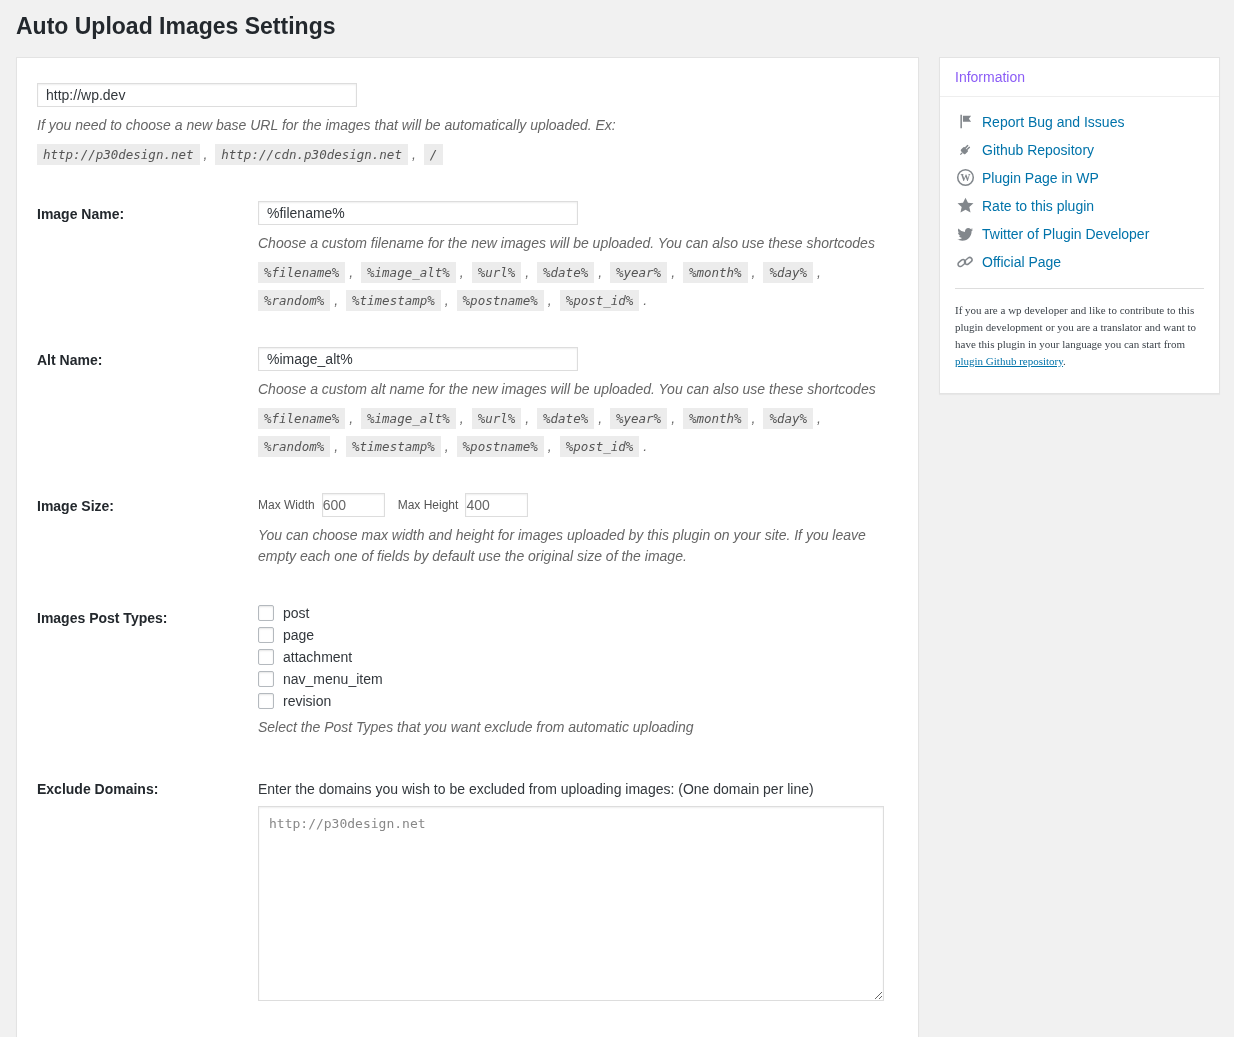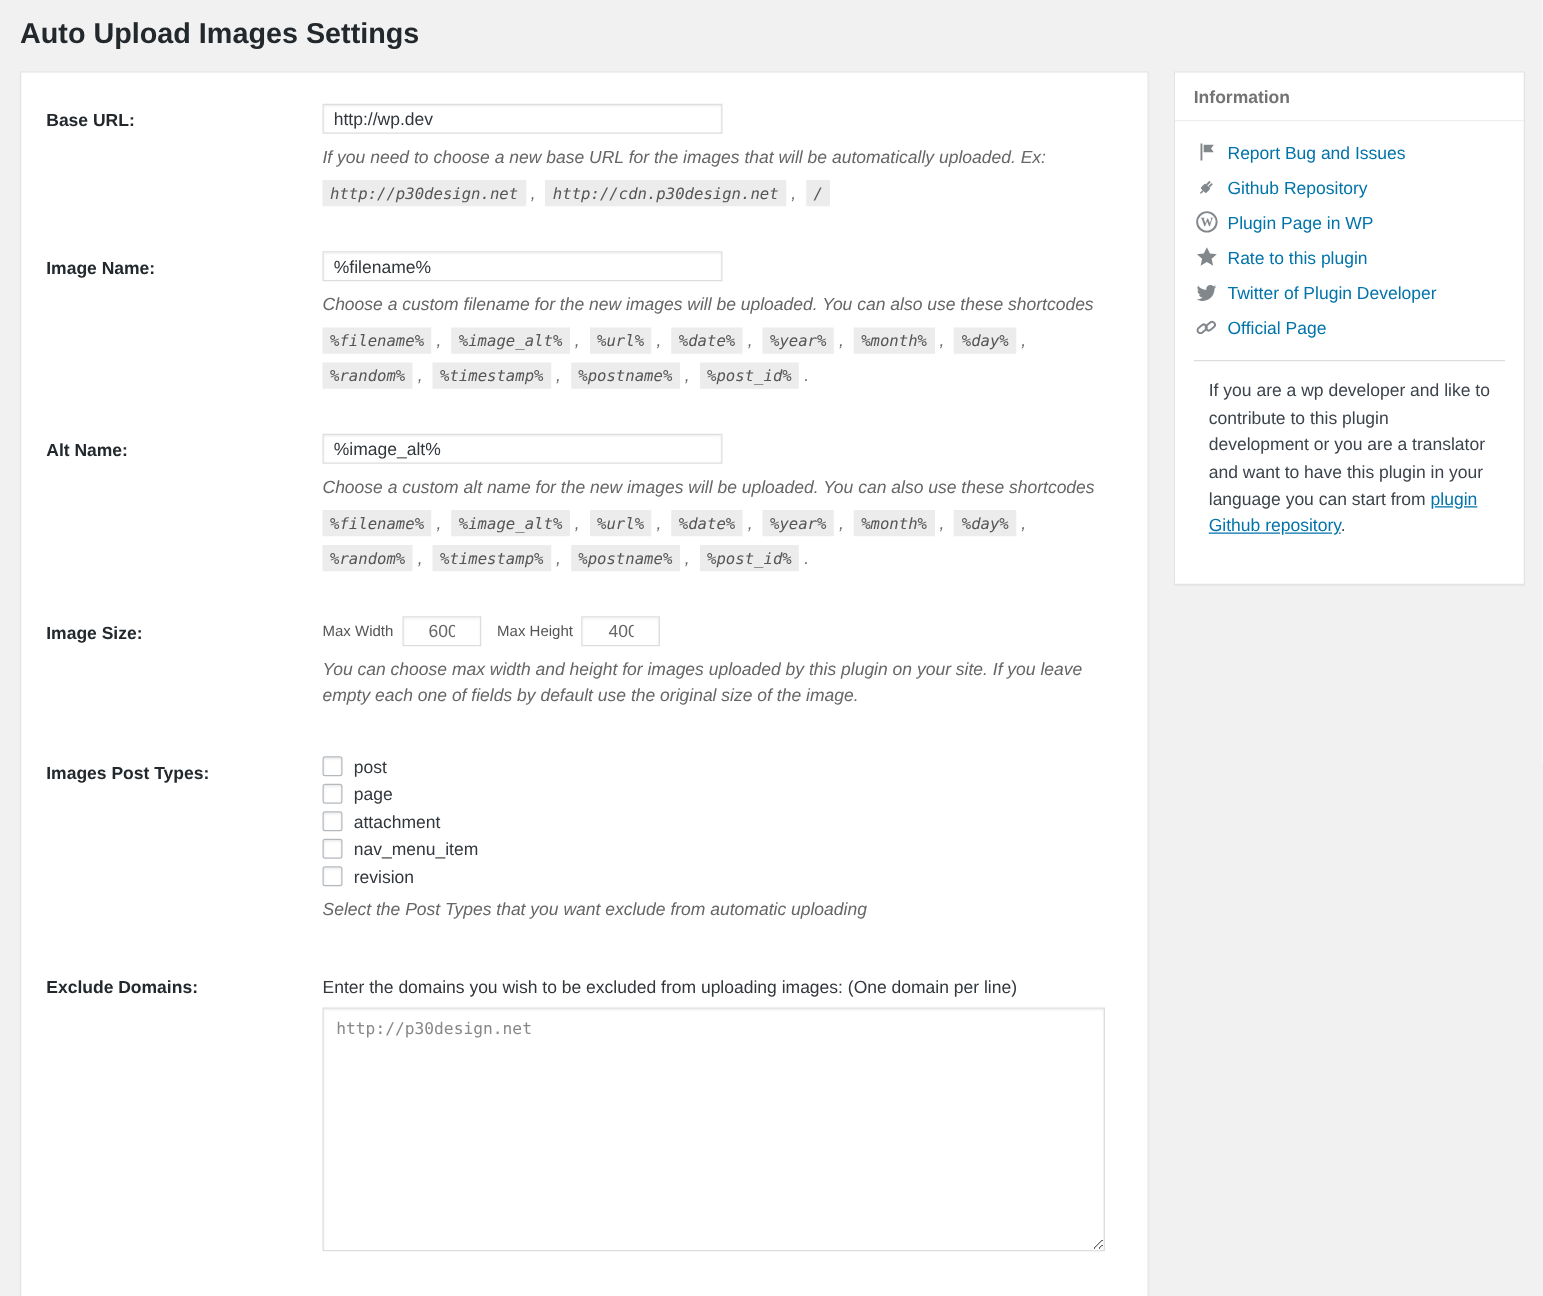--- a/index.html
+++ b/index.html
@@ -75,21 +75,21 @@
   .sep { color: #666; margin: 0 4px; }
 
   
   .size-row { display: flex; align-items: center; }
   .size-label { font-size: 12px; color: #555; margin-right: 7px; font-style: normal; }
   input.size-input {
     width: 63px;
     font-family: "Liberation Sans", sans-serif;
     font-size: 14px;
     color: #666;
-    padding: 3px 20px;
+    padding: 3px 0;
     border: 1px solid #ddd;
     box-shadow: inset 0 1px 2px rgba(0,0,0,.07);
     margin-right: 13px;
     outline: none;
   }
 
   
   .cb-row { display: flex; align-items: center; margin-bottom: 6px; }
   input.checkbox {
     -webkit-appearance: none;
@@ -120,50 +120,49 @@
     font-size: 13px;
     color: #32373c;
     outline: none;
   }
   textarea.domains-textarea::placeholder { color: #888; opacity: 1; }
 
   
   .side-header {
     padding: 11px 15px;
     font-size: 14px;
-    font-weight: bold;
-    color: #737373;
+    font-weight: normal;
+    color: #8b5cf6;
     border-bottom: 1px solid #eee;
   }
   .side-body { padding: 15px 15px 13px 15px; }
   .side-link-row { display: flex; align-items: center; margin-bottom: 8px; }
   .side-icon {
     width: 20px; height: 20px;
     margin-right: 7px;
     flex: none;
     display: flex; align-items: center; justify-content: center;
   }
   .side-icon svg { display: block; }
   a.side-link { color: #0073aa; text-decoration: none; font-size: 14px; }
   .side-divider { border: 0; border-top: 1px solid #ddd; margin: 16px 0 13px 0; }
-  .about-text { font-size: 14px; color: #3c434a; line-height: 1.55; margin: 12px; padding-bottom: 10px; }
+  .about-text { font-size: 11px; color: #3c434a; line-height: 1.55; margin: 0; padding-bottom: 10px; font-family: Liberation Serif, serif; }
   a.about-link { color: #0073aa; text-decoration: underline; }
 </style>
 </head>
 <body>
 
 <div class="wrap">
   <h1 class="page-title">Auto Upload Images Settings</h1>
 
   <div class="content">
 
     <div class="card main-card">
 
       <div class="form-row">
-        <div class="form-label">Base URL:</div>
         <div class="form-field">
           <input class="text-input" type="text" value="http://wp.dev" style="">
           <p class="desc">If you need to choose a new base URL for the images that will be automatically uploaded. Ex:</p>
           <p class="desc codes">
             <span class="code">http://p30design.net</span><span class="sep">,</span>
             <span class="code">http://cdn.p30design.net</span><span class="sep">,</span>
             <span class="code">/</span>
           </p>
         </div>
       </div>

